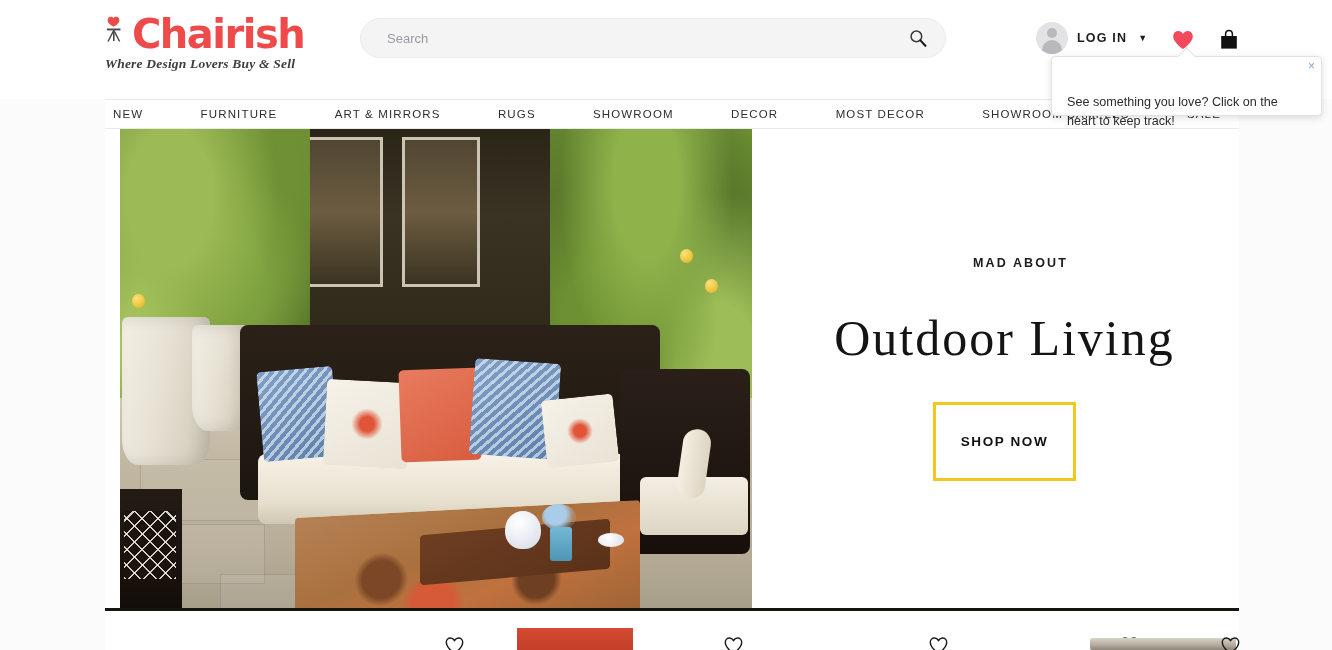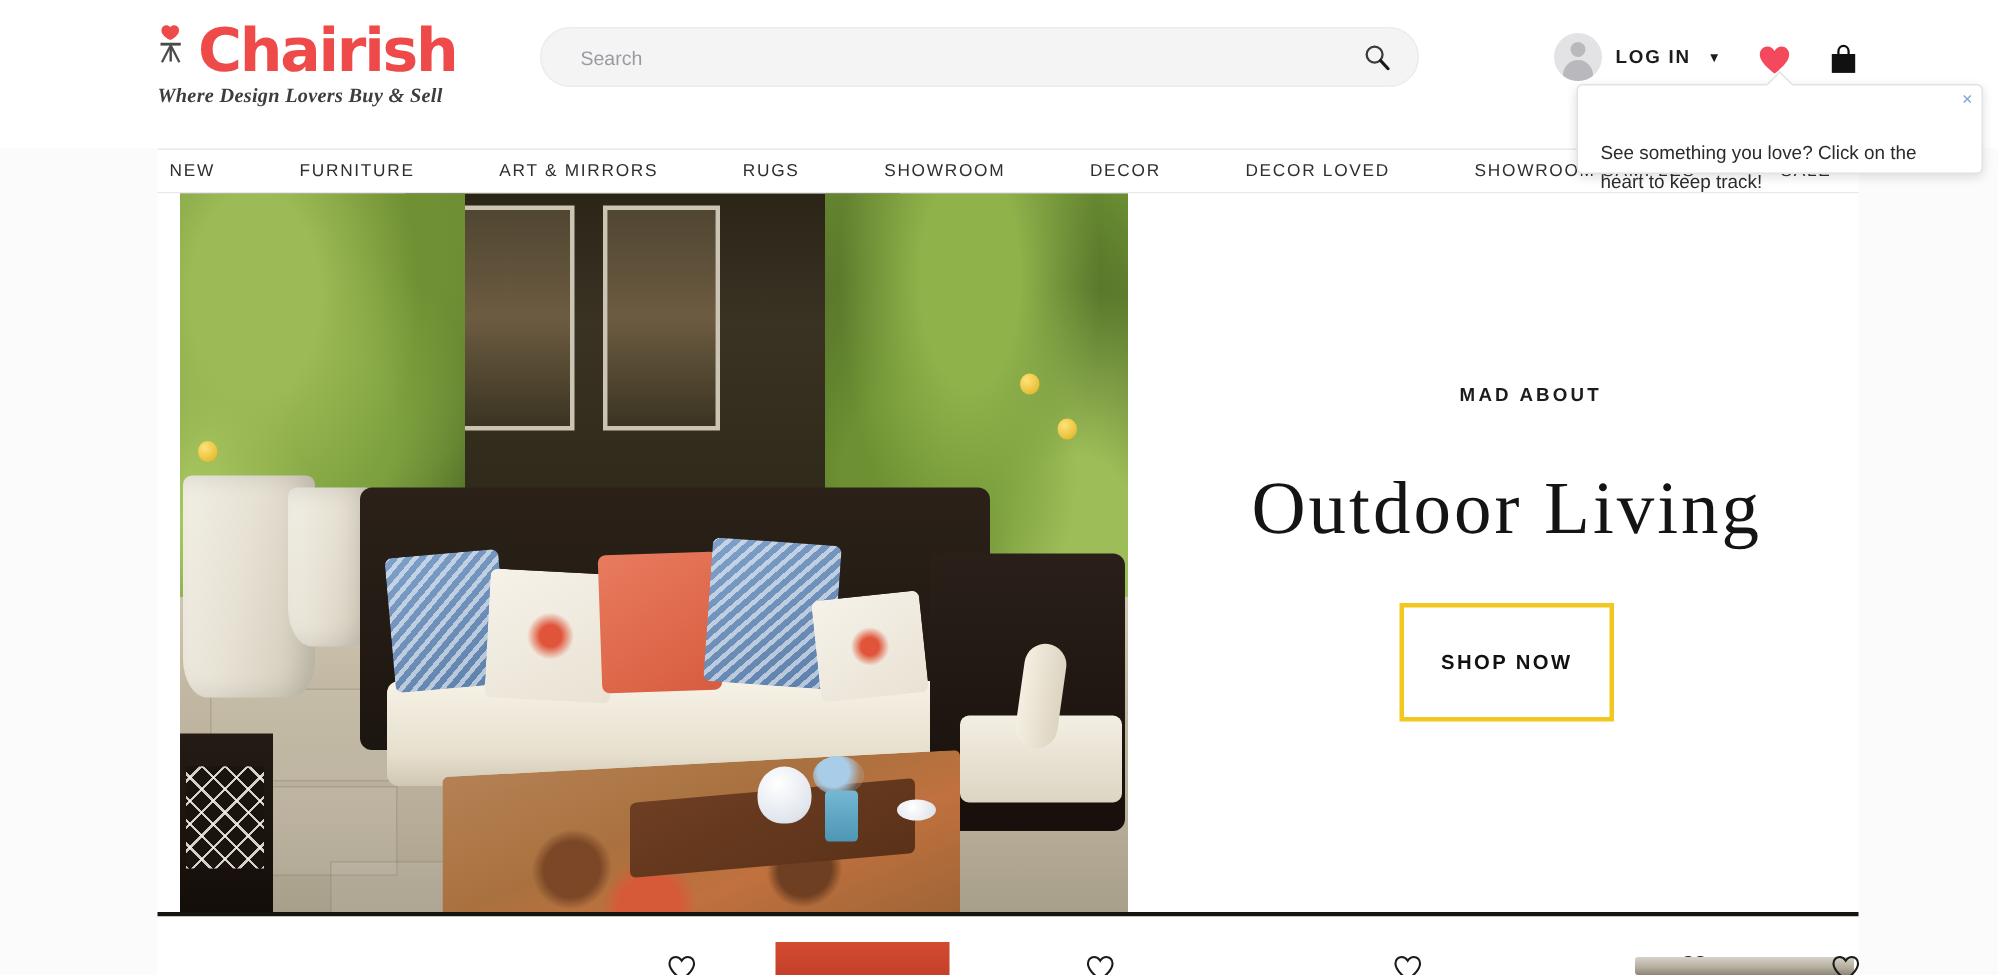--- a/index.html
+++ b/index.html
@@ -446,21 +446,21 @@
       <span class="nav-item">FURNITURE</span>
       <span class="nav-sp"></span>
       <span class="nav-item">ART &amp; MIRRORS</span>
       <span class="nav-sp"></span>
       <span class="nav-item">RUGS</span>
       <span class="nav-sp"></span>
       <span class="nav-item">SHOWROOM</span>
       <span class="nav-sp"></span>
       <span class="nav-item">DECOR</span>
       <span class="nav-sp"></span>
-      <span class="nav-item">DECOR LOVED</span>
+      <span class="nav-item">MOST DECOR</span>
       <span class="nav-sp"></span>
       <span class="nav-item">SHOWROOM SAMPLES</span>
       <span class="nav-sp"></span>
       <span class="nav-item">SALE</span>
     </div>
   </div>
 
   <div class="hero">
 
     <div class="hero-photo">

